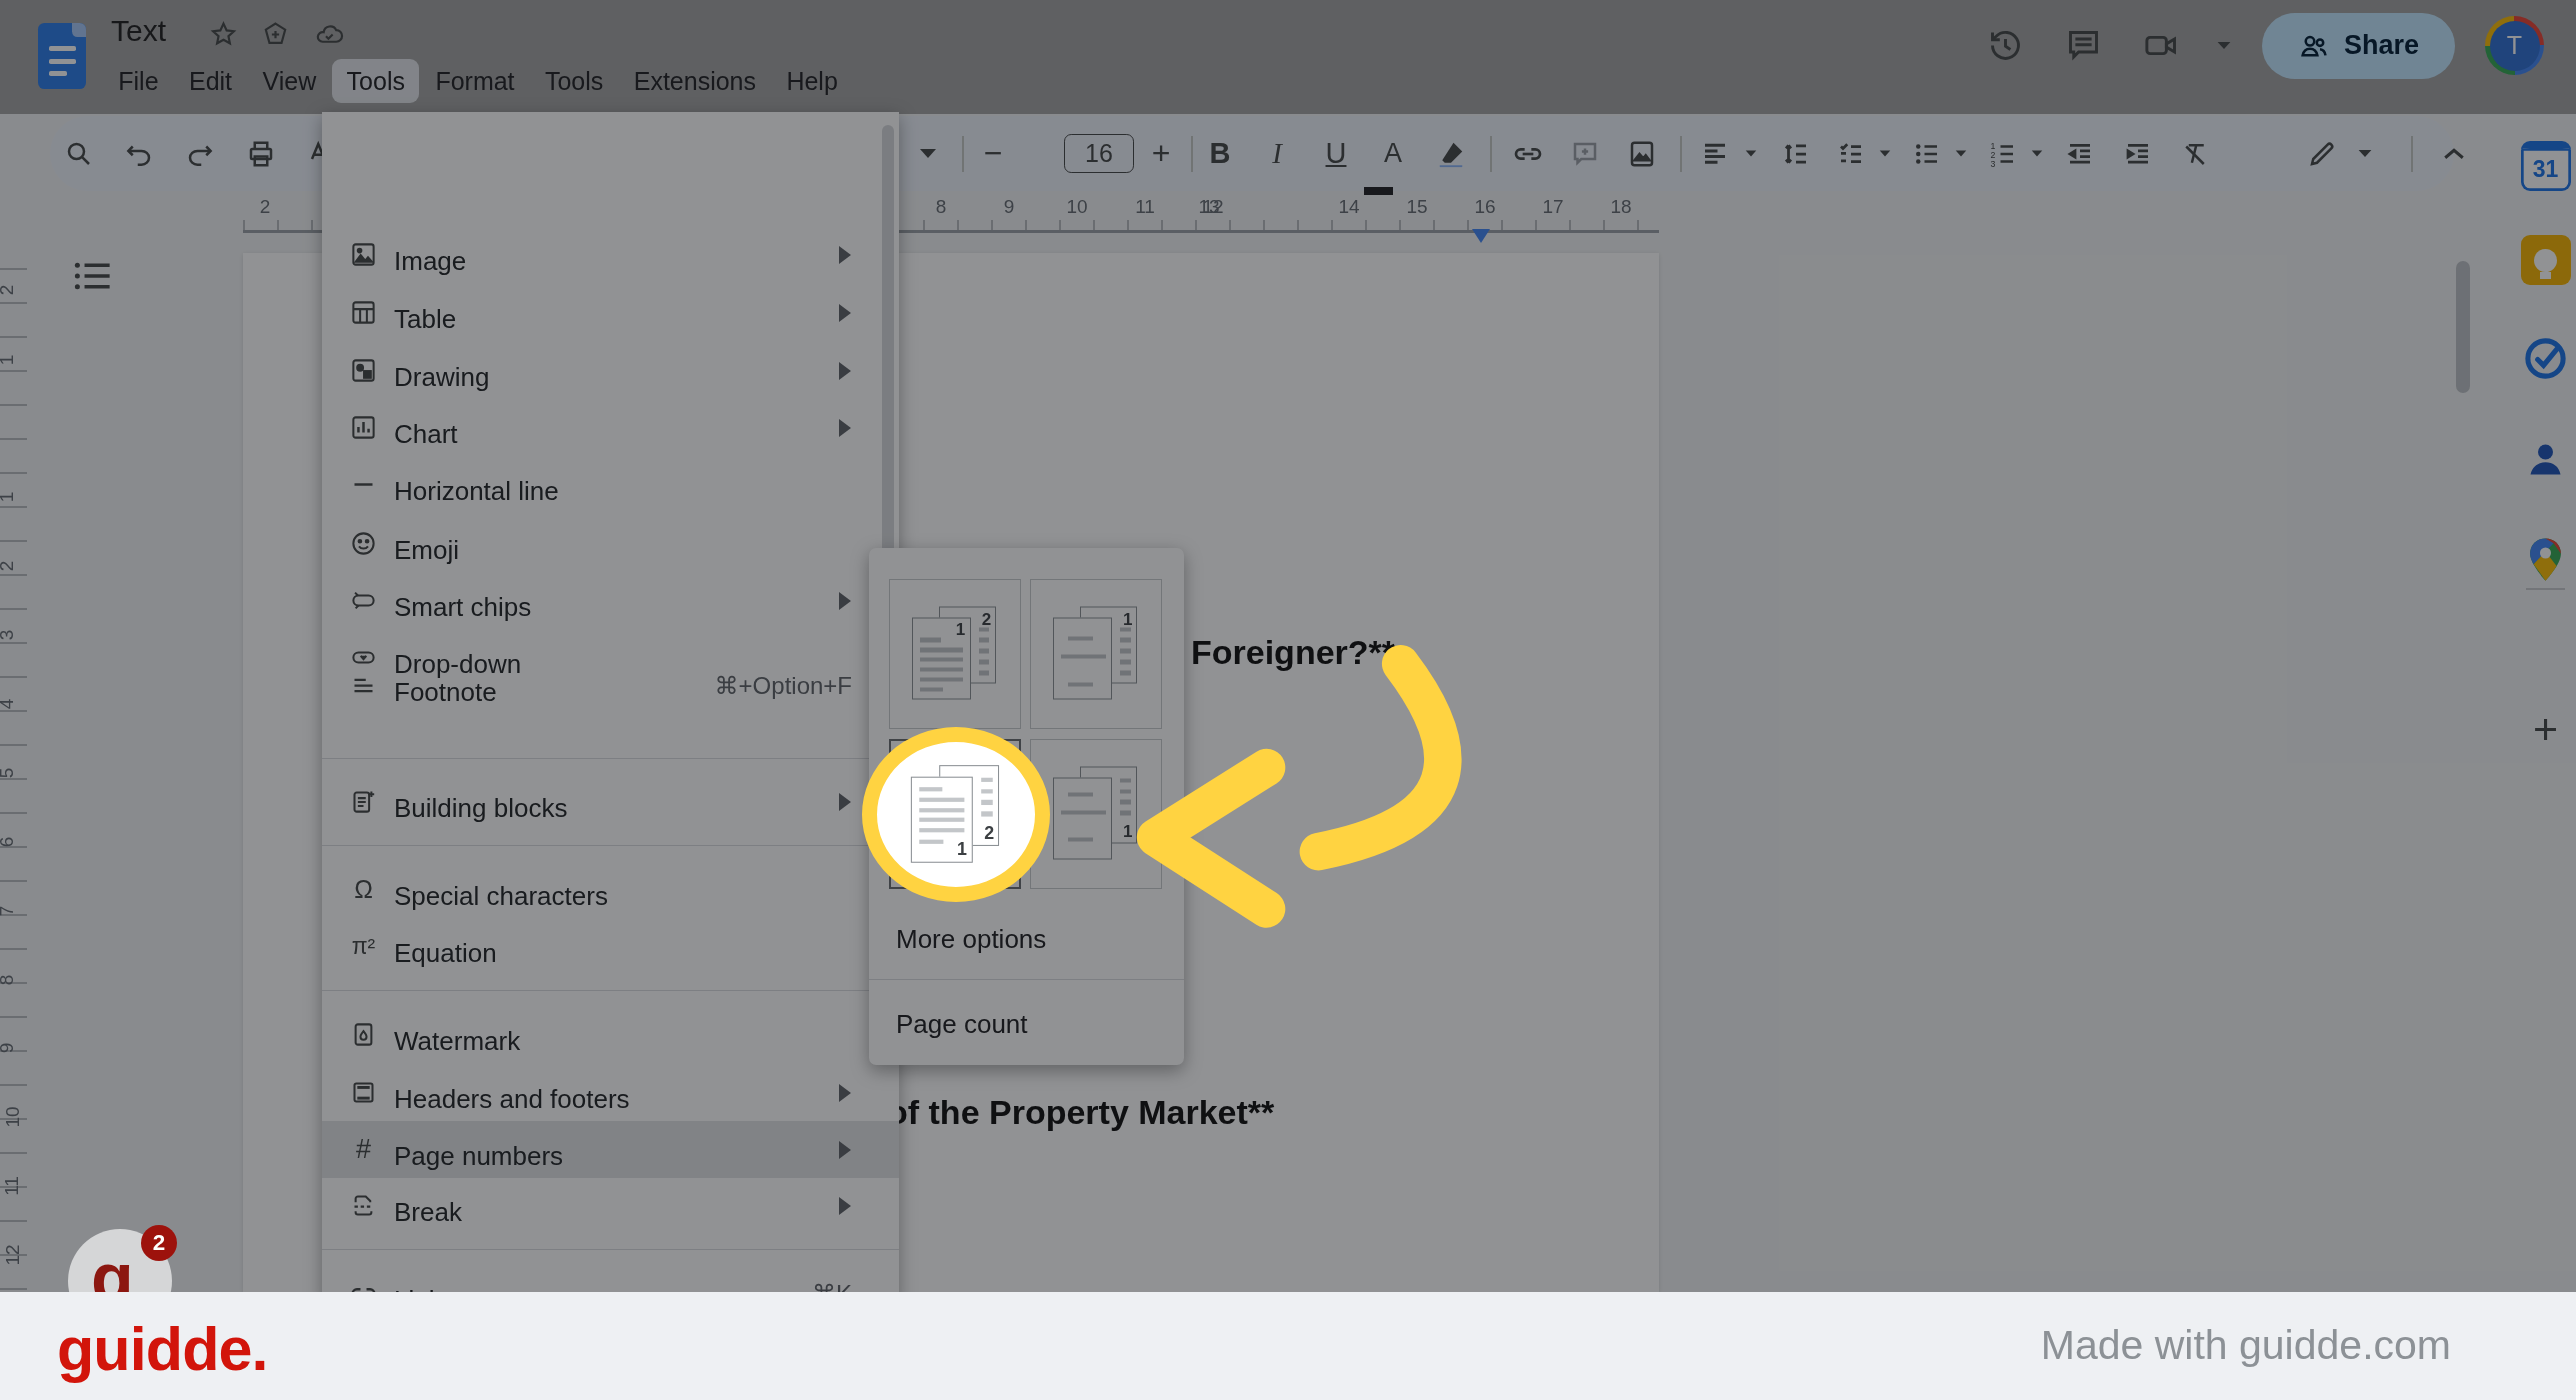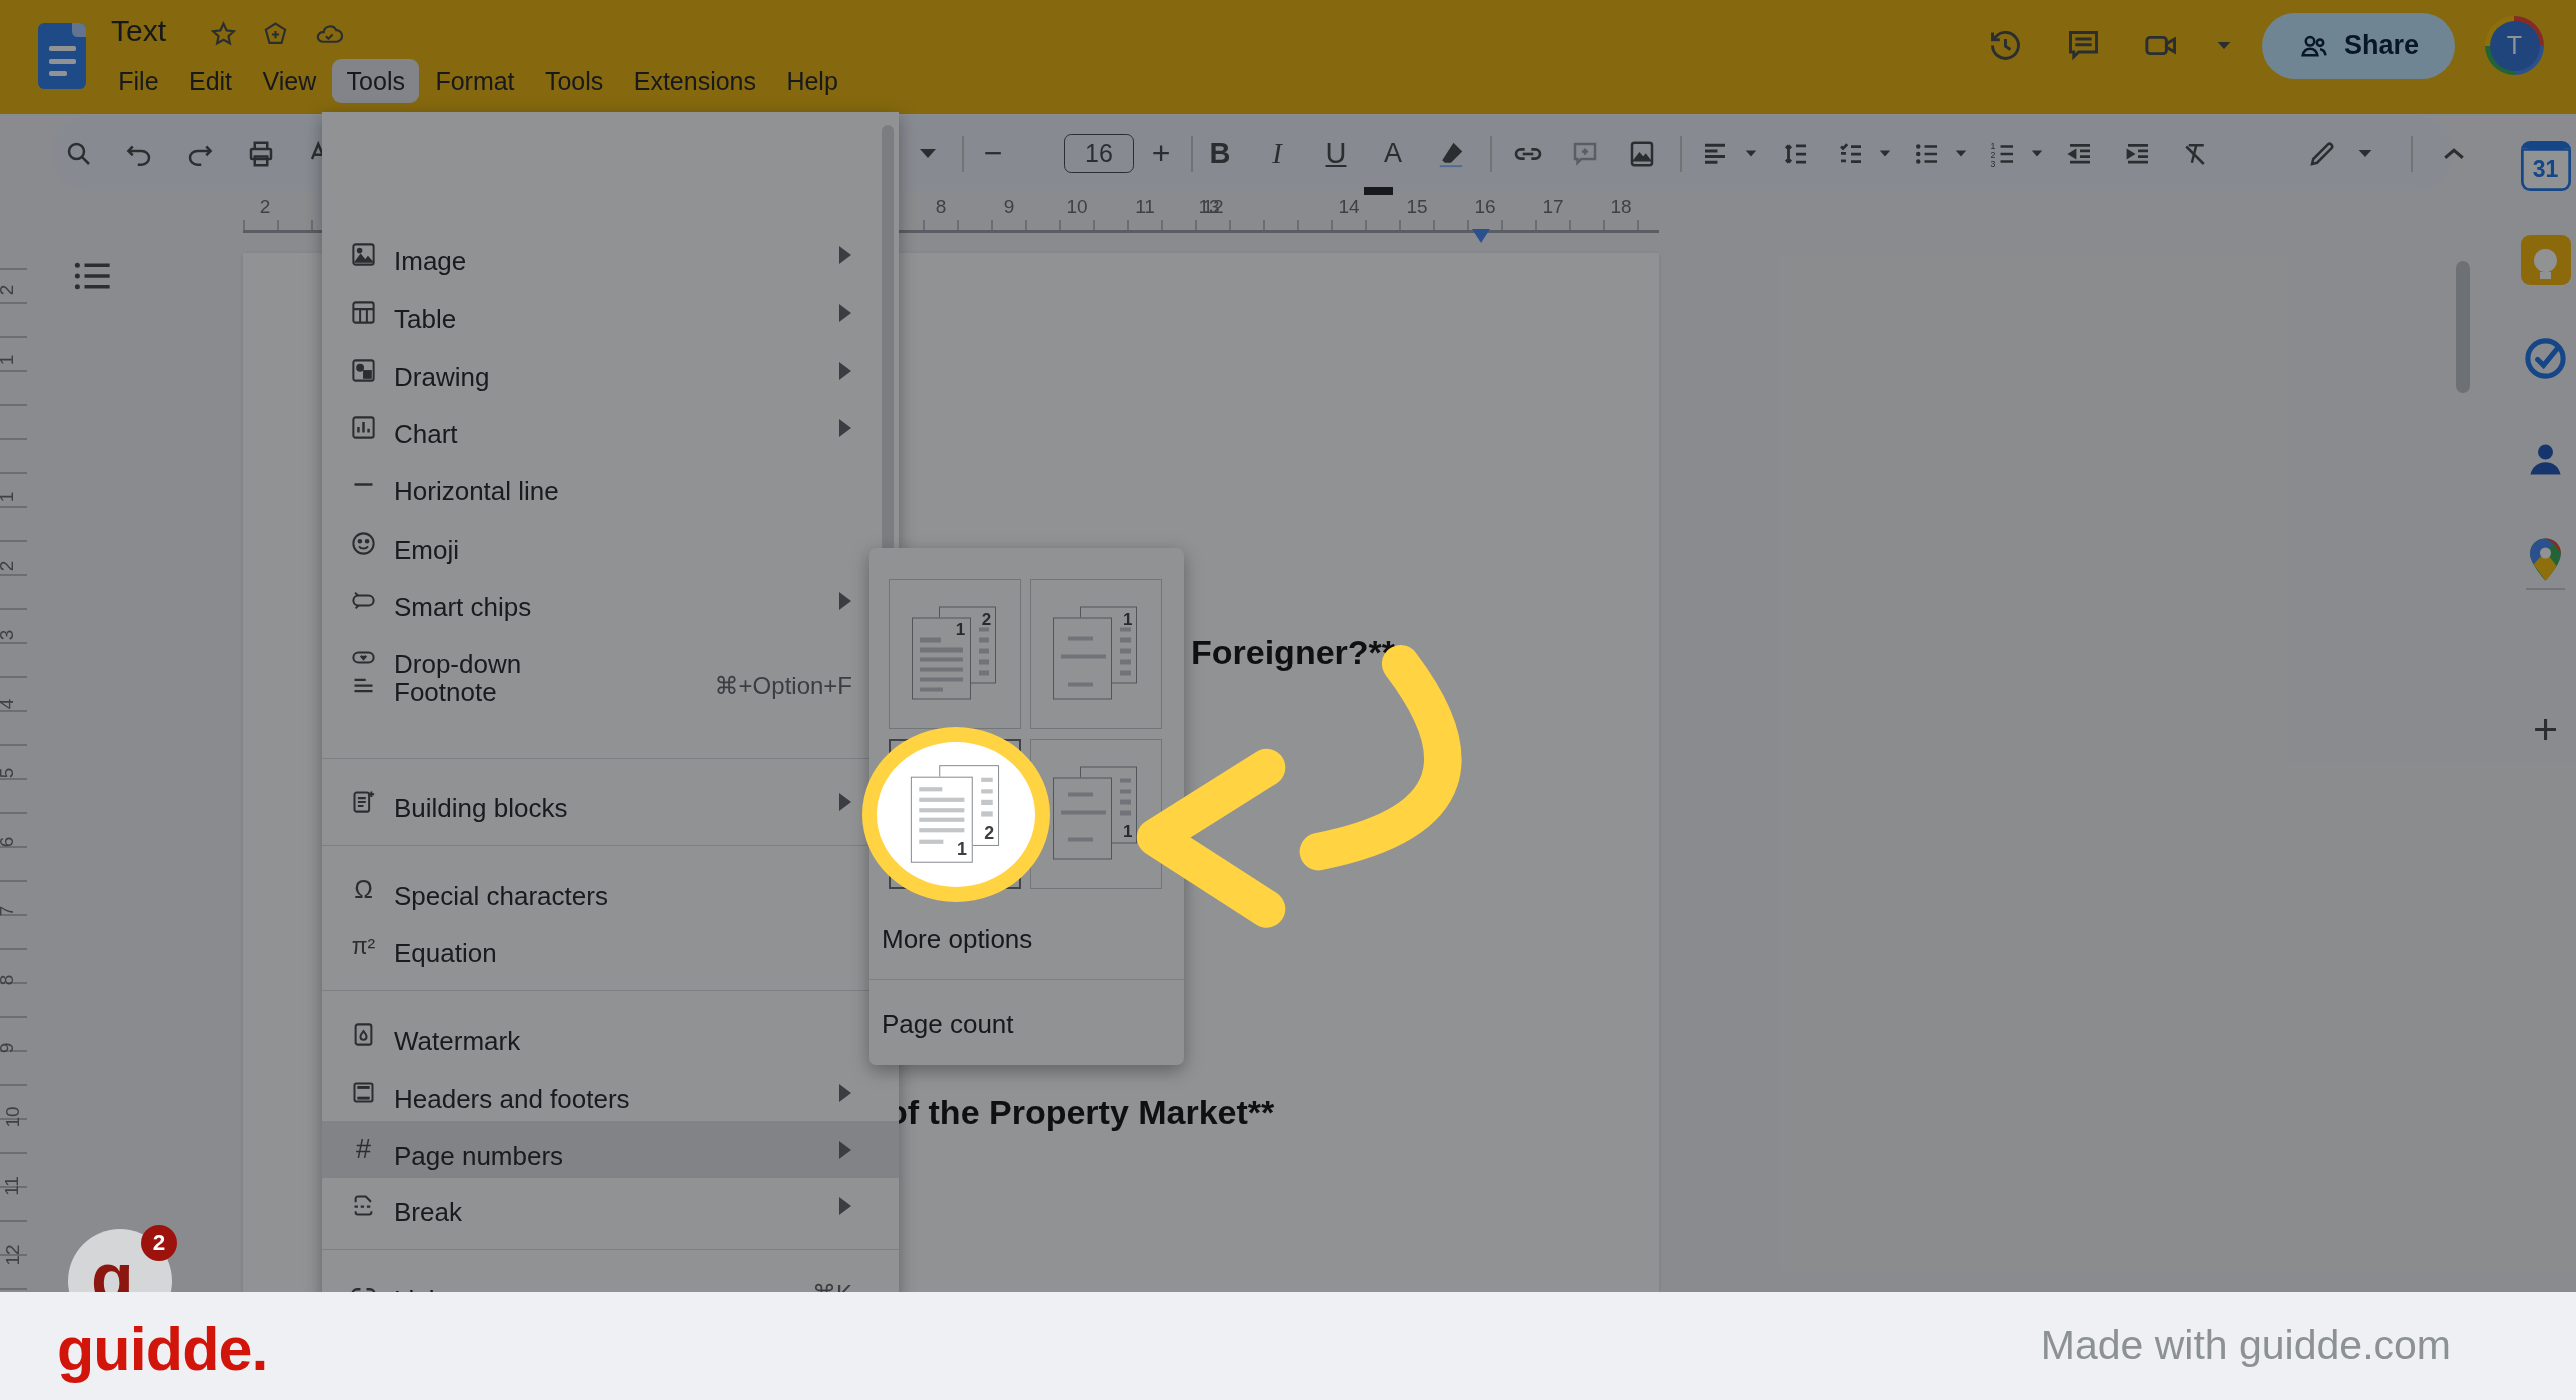--- a/index.html
+++ b/index.html
@@ -3,21 +3,21 @@
 <meta charset="utf-8">
 <style>
   * { margin:0; padding:0; box-sizing:border-box; }
   html,body { width:2576px; height:1401px; }
   body {
     position:relative; overflow:hidden; background:#f1f3f4;
     font-family:"Liberation Sans", sans-serif; color:#202124;
   }
 
   
-  .header { position:absolute; left:0; top:0; width:2576px; height:114px; background:#eab308; z-index:2; }
+  .header { position:absolute; left:0; top:0; width:2576px; height:114px; background:#a3a3a3; z-index:2; }
   .docs-logo { position:absolute; left:38px; top:23px; width:48px; height:66px; background:#2b7de9; border-radius:6.3px; }
   .docs-logo .fold { position:absolute; right:0; top:0; width:14.3px; height:14.3px; background:#a6c8f7; border-radius:0 6.3px 0 5.4px; }
   .docs-logo .l { position:absolute; left:10.7px; width:27px; height:5.4px; background:#fff; border-radius:1.8px; }
   .doc-title { position:absolute; left:111px; top:14.3px; font-size:30px; color:#1f1f1f; }
   .title-icons { position:absolute; left:209px; top:19.7px; display:flex; gap:23px; align-items:center; color:#444746; }
   .menubar { position:absolute; left:104px; top:59px; display:flex; gap:1.8px; font-size:25px; color:#202124; }
   .menubar .mi { padding:7.2px 14.3px; border-radius:9px; line-height:1.2; }
   .menubar .mi.active { background:#e3e6ea; }
   .hdr-right { position:absolute; right:32px; top:12.5px; display:flex; align-items:center; gap:30px;justify-content:space-between; }
   .hicon { width:48px; height:48px; display:flex; align-items:center; justify-content:center; color:#444746; }
@@ -122,21 +122,21 @@
   .pn-cell.c2 { left:161px; top:31px; }
   .pn-cell.c3 { left:19.7px; top:191px; border:2.7px solid #696e72; }
   .pn-cell.c4 { left:161px; top:191px; }
   .thumb { position:absolute; left:50%; top:50%; transform:translate(-50%,-50%); width:86px; height:95px; }
   .tpage { position:absolute; background:#fff; border:1.8px solid #8b9094; }
   .tback { left:27px; top:0; width:57px; height:77px; }
   .tfront { left:0; top:10.7px; width:59px; height:82px; }
   .tbar { position:absolute; left:7.2px; height:4.5px; background:#c3c6c9; }
   .tstub { position:absolute; right:5.4px; width:10.7px; height:4.5px; background:#c3c6c9; }
   .tdig { position:absolute; font-size:17px; font-weight:bold; color:#3c4043; line-height:1; }
-  .pn-label { position:absolute; left:13px; font-size:26px; color:#202124; white-space:nowrap; }
+  .pn-label { position:absolute; left:27px; font-size:26px; color:#202124; white-space:nowrap; }
   .pn-div { position:absolute; left:0; top:431px; width:315px; height:0.9px; background:#dadce0; }
 
   
   .dim { position:absolute; left:0; top:0; width:2576px; height:1292px; background:rgba(16,18,21,0.46); z-index:40; }
   .spotlight { position:absolute; left:862px; top:727px; width:188px; height:175px; border-radius:50%;
     background:#ffffff; border:15px solid #FFD341; z-index:48; }
   .spotlight .thumb { transform:translate(-50%,-50%) scale(1.05); }
   .arrow-svg { position:absolute; left:0; top:0; z-index:49; pointer-events:none; }
   .guidde-bubble { position:absolute; left:68px; top:1229px; width:104px; height:104px; border-radius:50%;
     background:#d5d6d7; z-index:45; }

